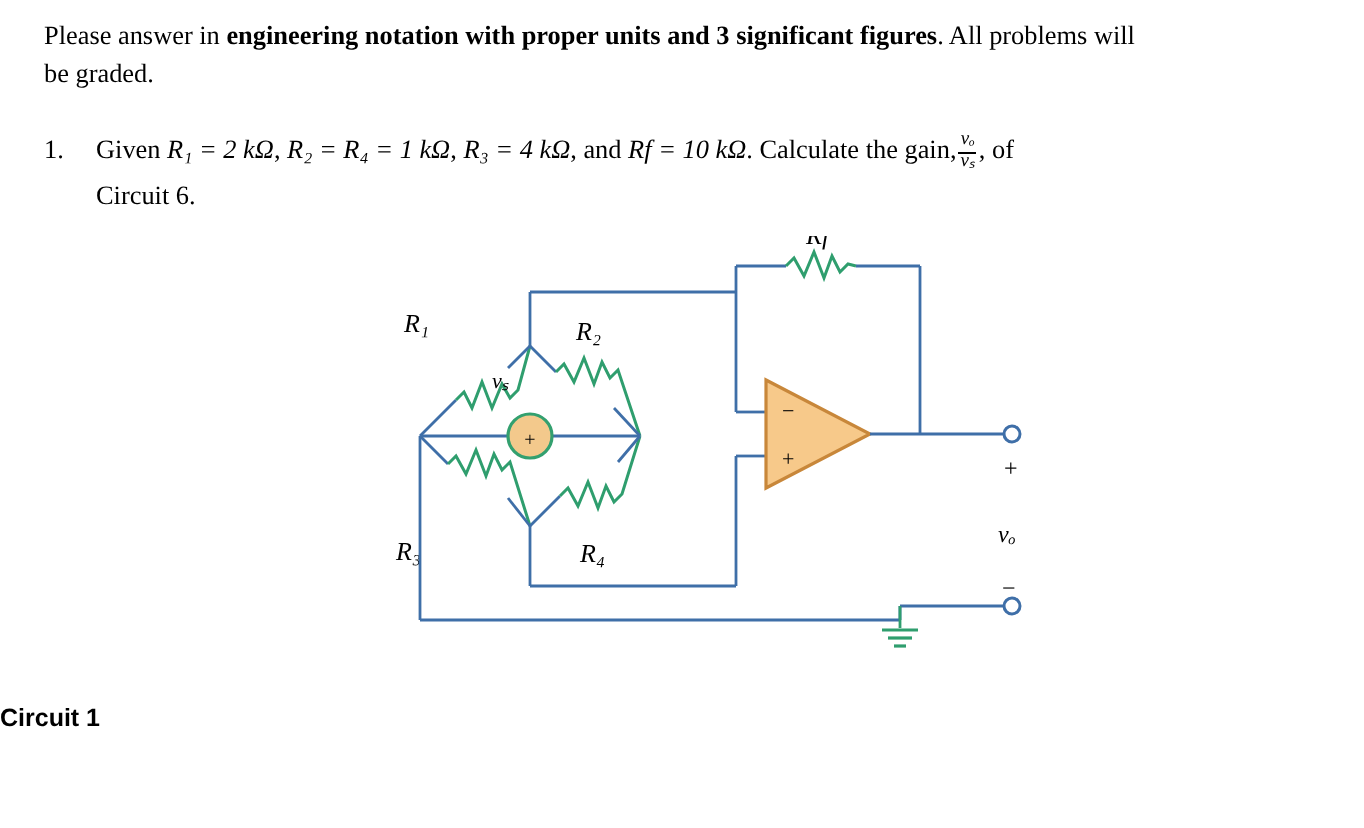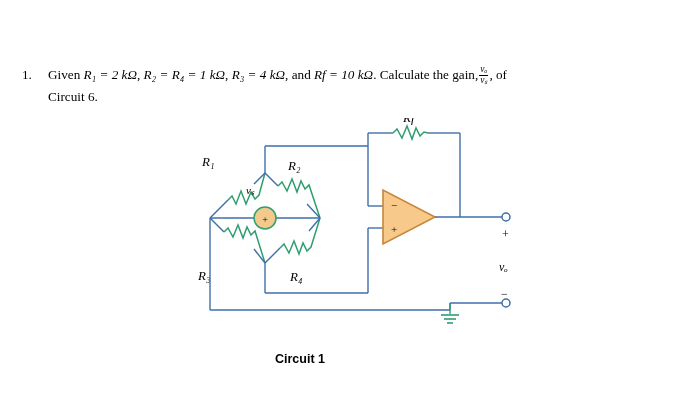--- a/index.html
+++ b/index.html
@@ -63,32 +63,35 @@
     left: 150px;
     top: 118px;
     width: 420px;
     height: 215px;
   }
   .caption {
     position: absolute;
     left: 0;
     top: 352px;
     width: 600px;
-    text-align: center;
     font-size: 12.5px;
     font-weight: bold;
     font-family: "Liberation Sans", sans-serif;
   }
   svg { display: block; }
 </style>
 </head>
 <body>
 
 <div class="page">
 
+  <div class="intro">
+    <span>Please answer in </span><b>engineering notation with proper units and 3 significant figures</b><span>. All problems will</span><br>
+    <span>be graded.</span>
+  </div>
 
   <div class="problem">
     <div class="problem-num">1.</div>
     <div class="problem-body">
       <span>
         <span>Given</span>
         <span class="it">R₁ = 2 kΩ</span><span>, </span><span class="it">R₂ = R₄ = 1 kΩ</span><span>, </span><span class="it">R₃ = 4 kΩ</span><span>, </span><span>and</span>
         <span class="it">Rf = 10 kΩ</span><span>. </span><span>Calculate the gain,</span><span class="frac"><span class="num">vₒ</span><span class="den">vₛ</span></span><span>, of</span>
       </span>
       <br>

